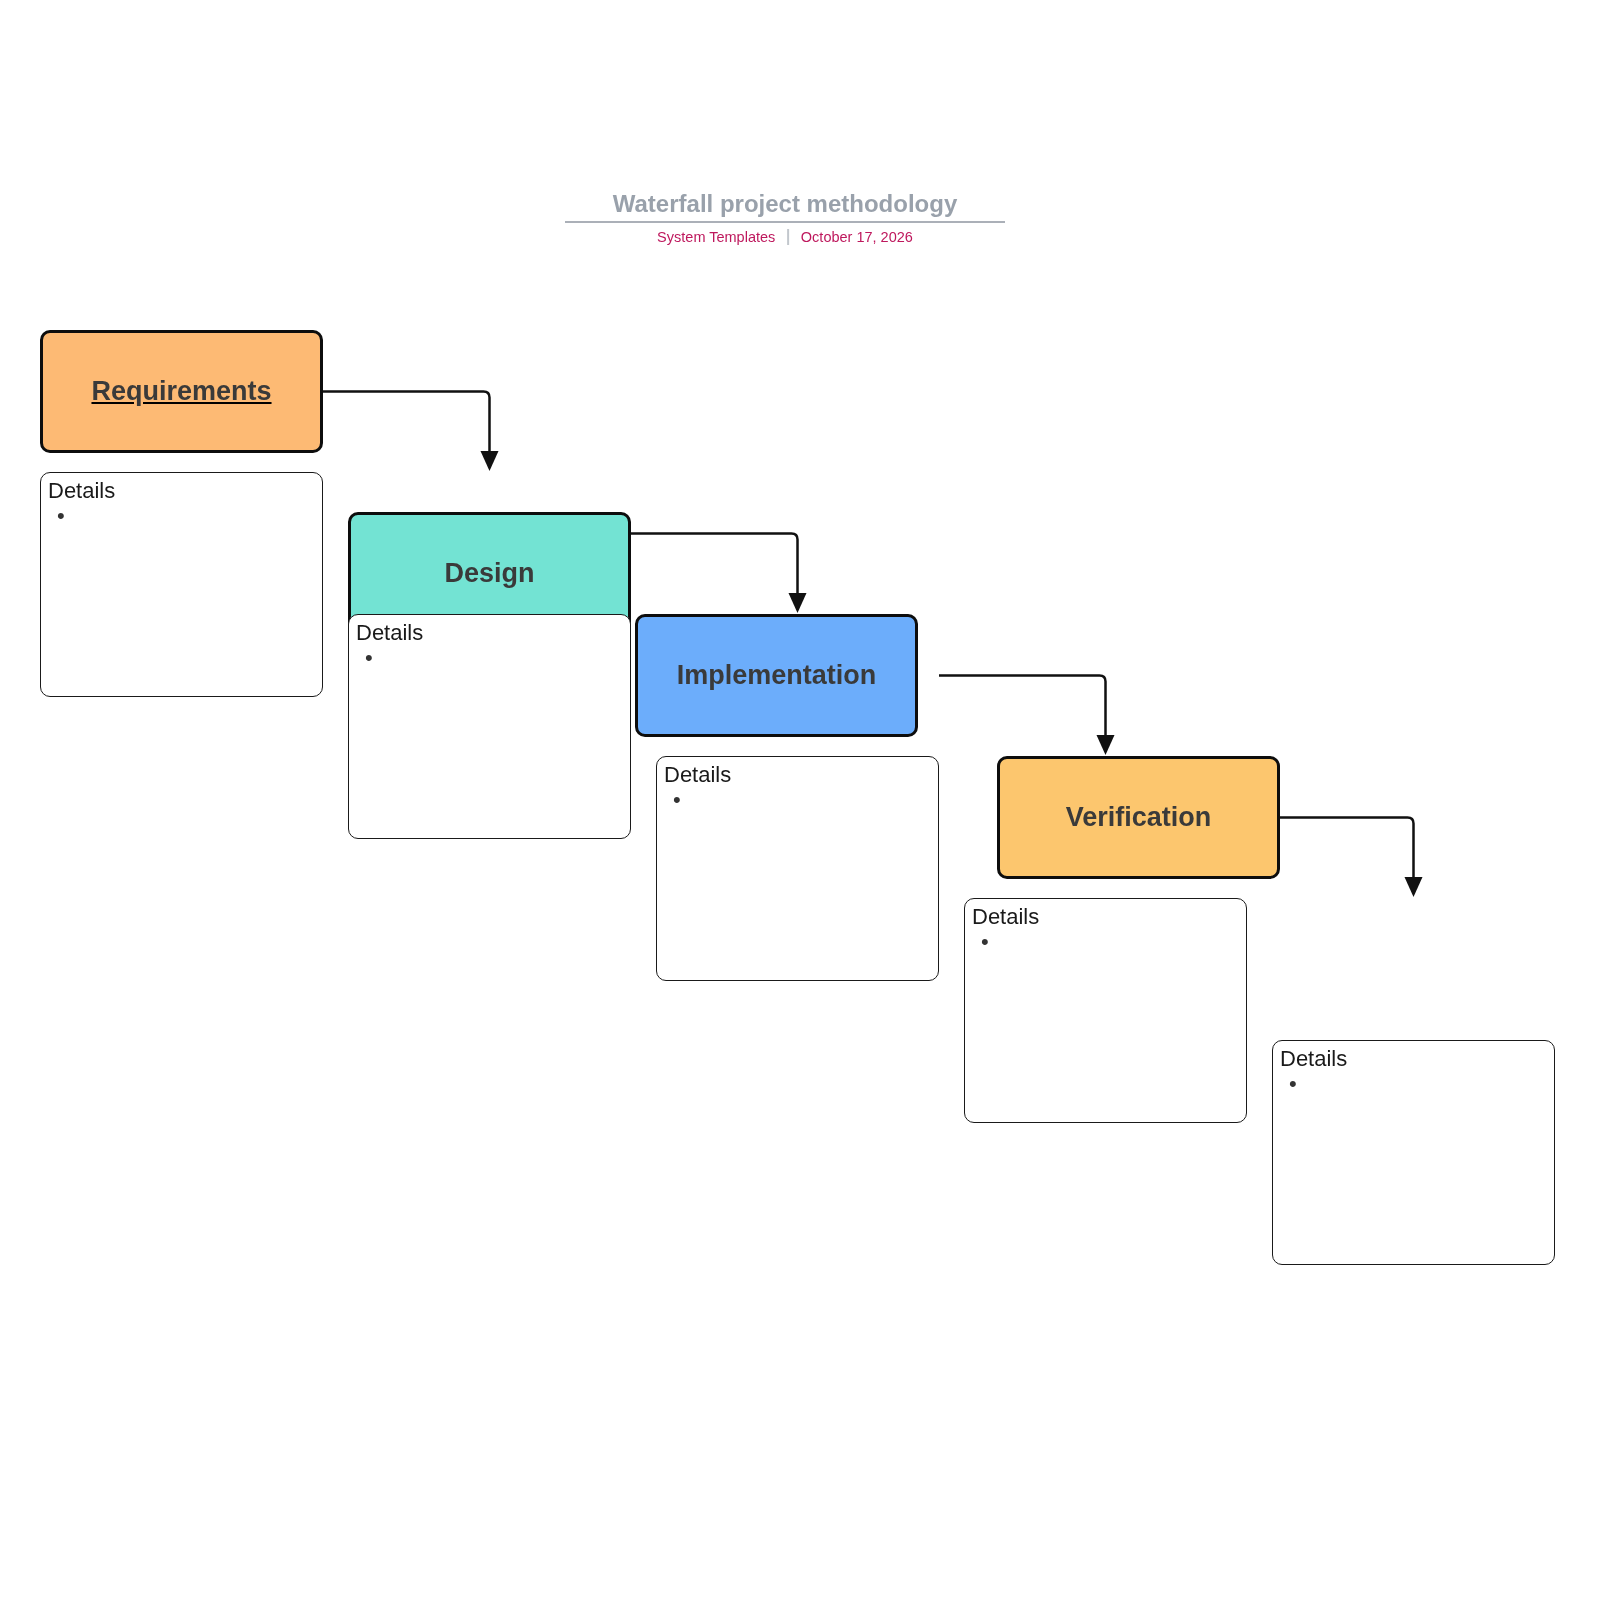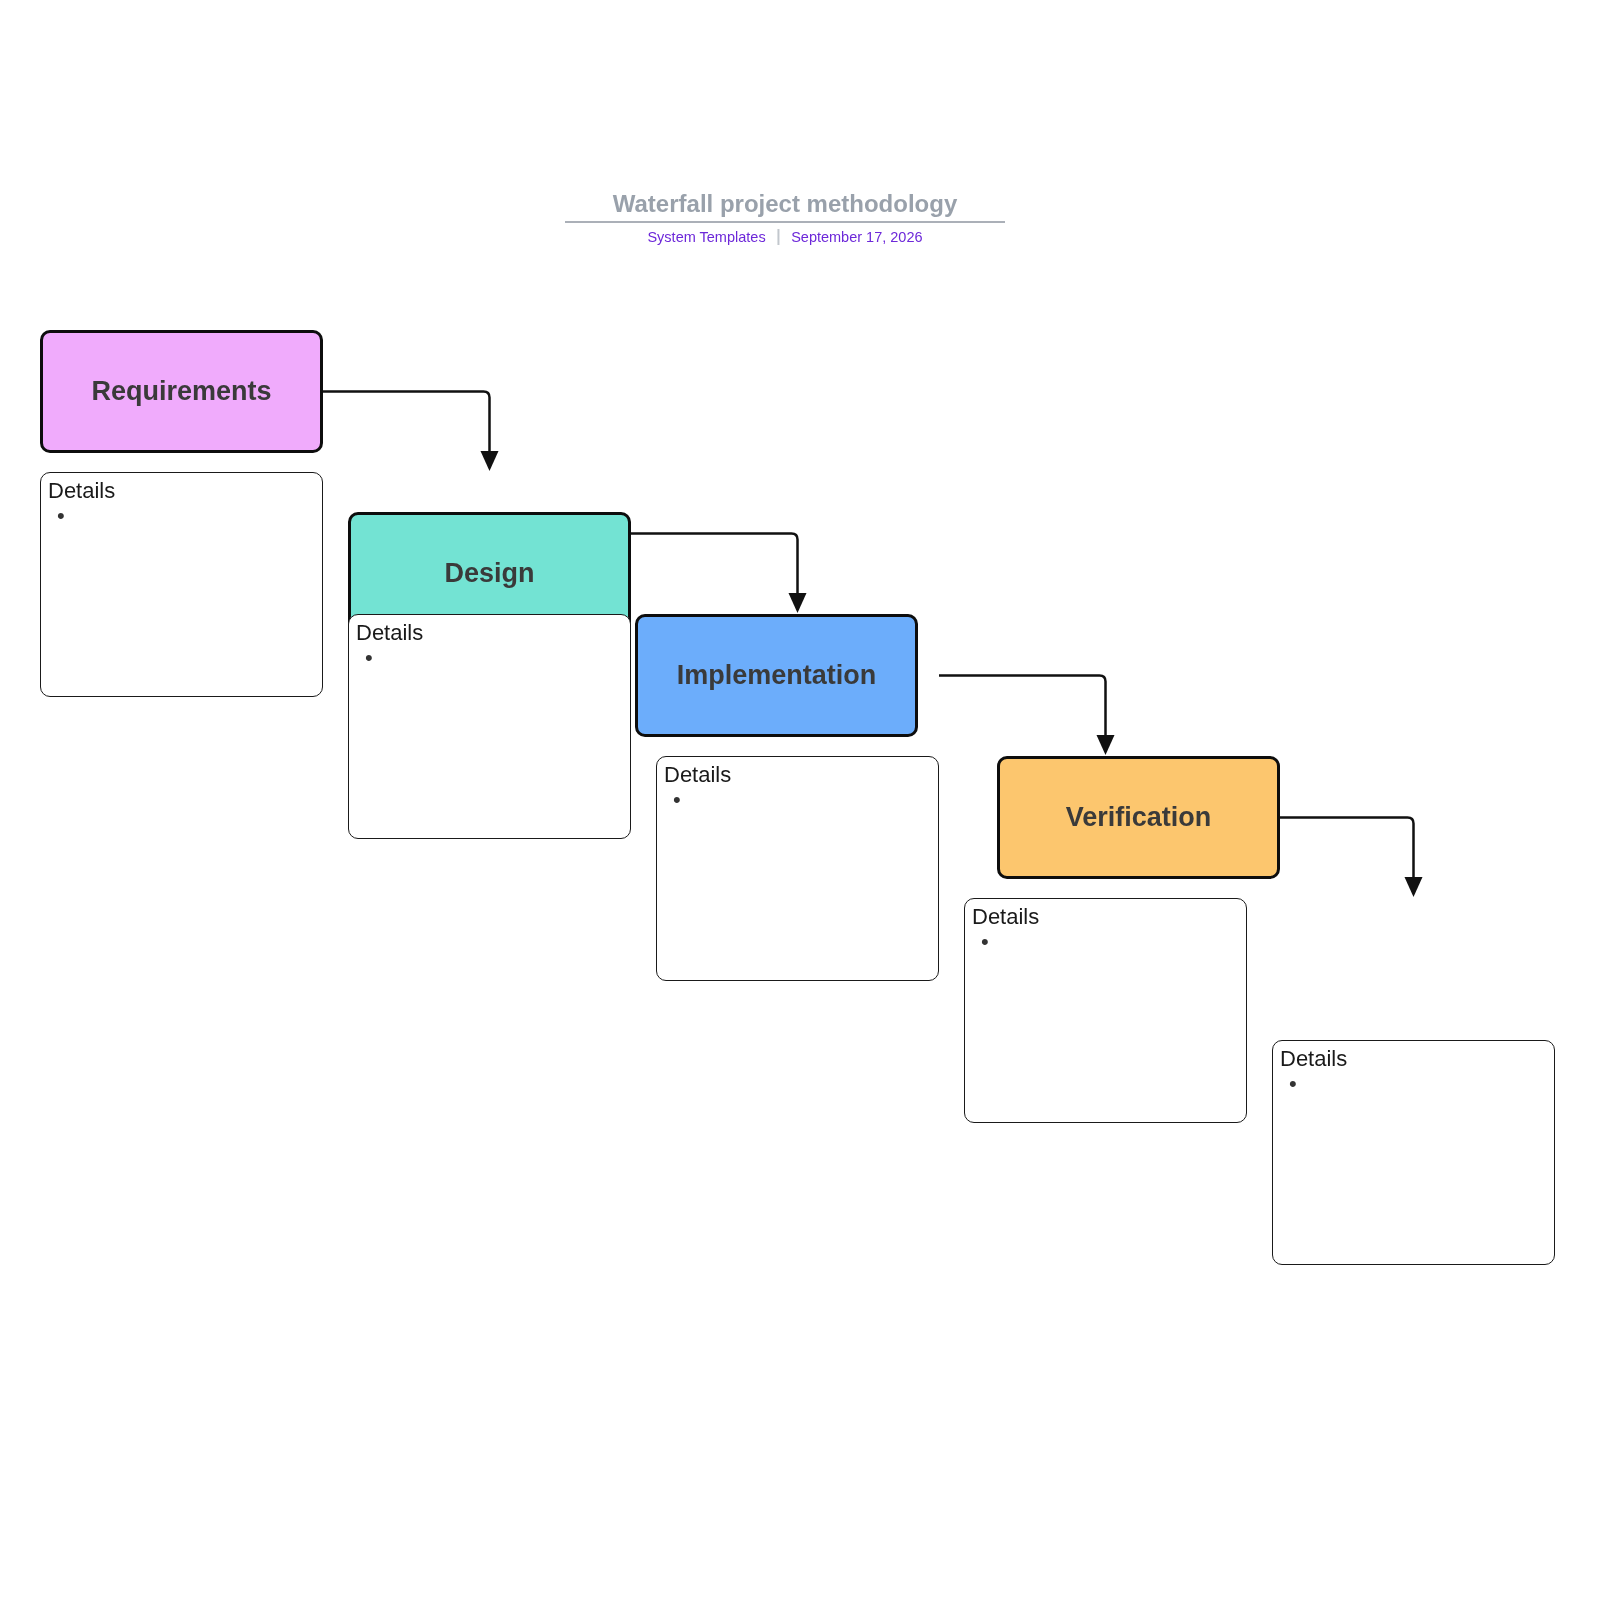--- a/index.html
+++ b/index.html
@@ -26,21 +26,21 @@
     position: absolute;
     left: 565px; top: 221px;
     width: 440px; height: 2px;
     background: #abb0b8;
   }
   .subtitle {
     position: absolute;
     left: 785px; top: 229px;
     transform: translateX(-50%);
     display: flex; 
-    font-size: 14.5px; color: #6d28d9;
+    font-size: 14.5px; color: #be185d;
     white-space: nowrap;
   }
   .subtitle-divider {
     display: inline-block;
     width: 1.5px; height: 16px;
     background: #c2c7cd;
     margin: 0 12px;
   }
 
   
@@ -99,21 +99,21 @@
 <body>
 
 <div class="canvas">
 
   <div class="header">
     <div class="doc-title">Waterfall project methodology</div>
     <div class="title-rule"></div>
     <div class="subtitle">
       <span>System Templates</span>
       <span class="subtitle-divider"></span>
-      <span>September 17, 2026</span>
+      <span>October 17, 2026</span>
     </div>
   </div>
 
   <svg class="arrows-svg" viewBox="0 0 1600 1600" xmlns="http://www.w3.org/2000/svg">
     <g>
       <path class="arrow-path" d="M323 391.5 L483.5 391.5 Q489.5 391.5 489.5 397.5 L489.5 452"></path>
       <polygon class="arrow-head" points="480.5,451 498.5,451 489.5,471"></polygon>
     </g>
     <g>
       <path class="arrow-path" d="M631 533.5 L791.5 533.5 Q797.5 533.5 797.5 539.5 L797.5 594"></path>
@@ -122,21 +122,21 @@
     <g>
       <path class="arrow-path" d="M939 675.5 L1099.5 675.5 Q1105.5 675.5 1105.5 681.5 L1105.5 736"></path>
       <polygon class="arrow-head" points="1096.5,735 1114.5,735 1105.5,755"></polygon>
     </g>
     <g>
       <path class="arrow-path" d="M1247 817.5 L1407.5 817.5 Q1413.5 817.5 1413.5 823.5 L1413.5 878"></path>
       <polygon class="arrow-head" points="1404.5,877 1422.5,877 1413.5,897"></polygon>
     </g>
   </svg>
 
-  <div class="stage-box st0" style="background-color: #f0abfc;">
+  <div class="stage-box st0" style="background-color: #fdba74; text-decoration: underline;">
     <span class="stage-label">Requirements</span>
   </div>
   <div class="details-box dt0">
     <div class="details-label">Details</div>
     <div class="details-bullet">•</div>
   </div>
 
   <div class="stage-box st1" style="background-color: rgb(115, 227, 211);">
     <span class="stage-label">Design</span>
   </div>

